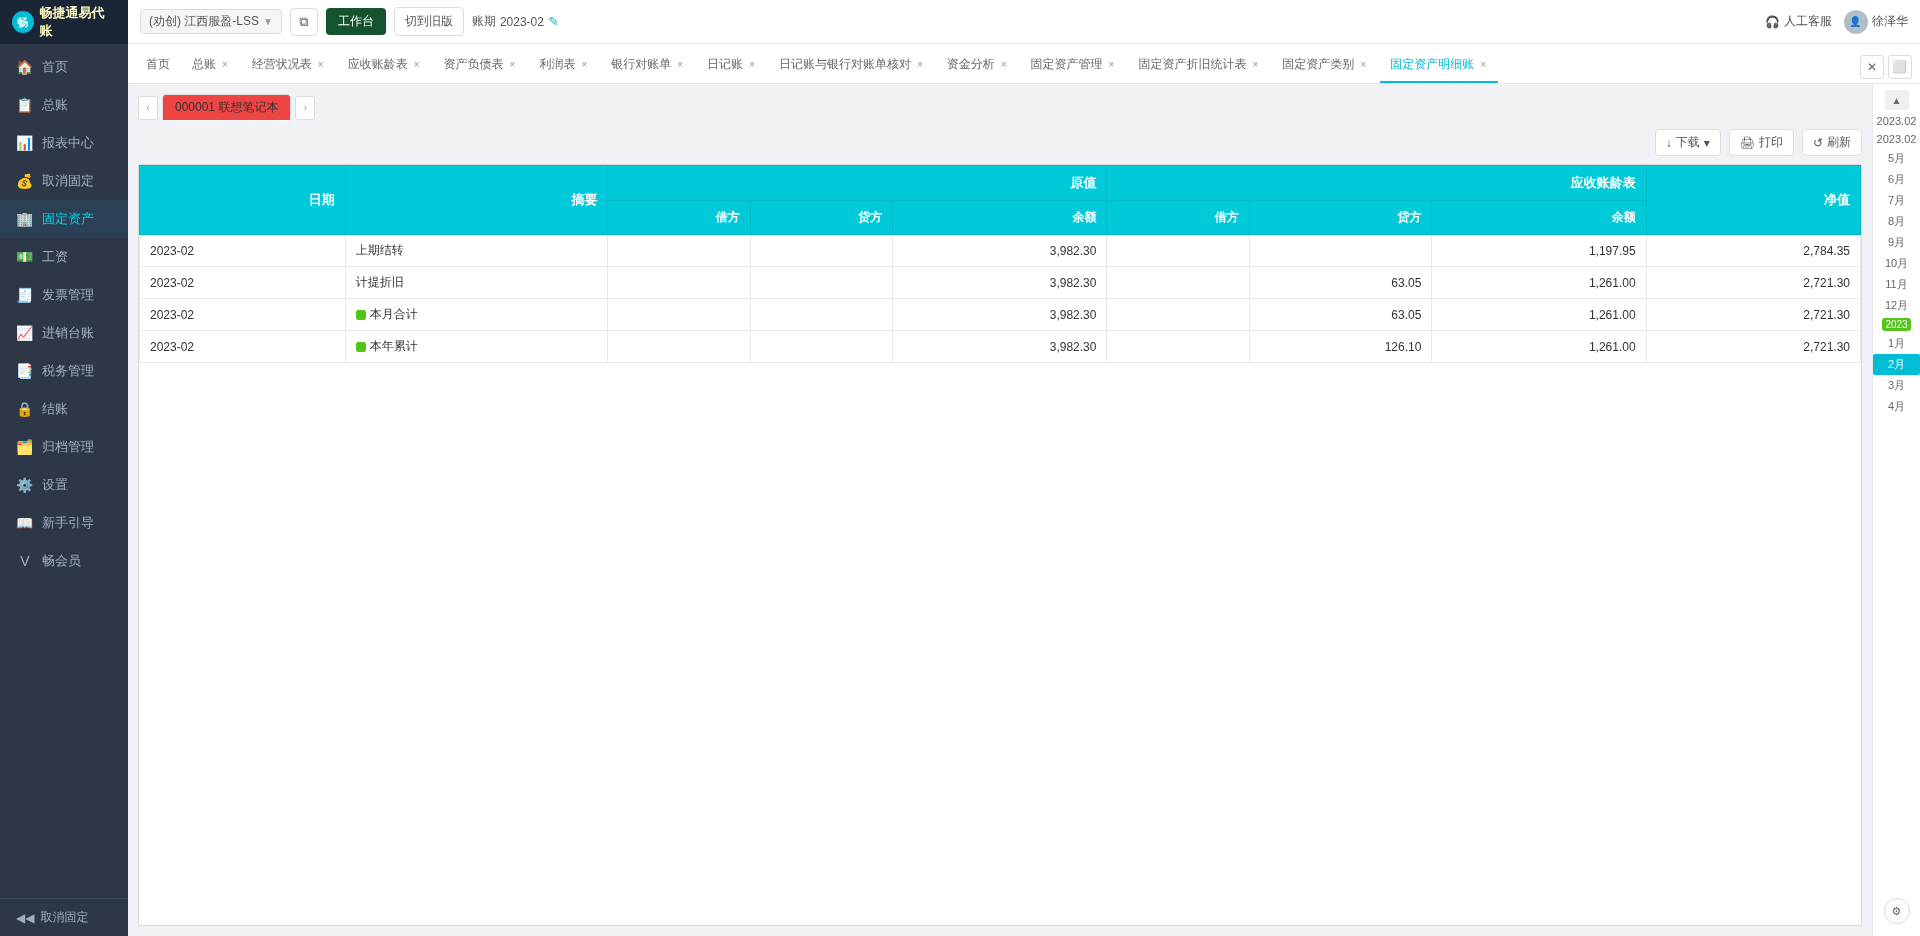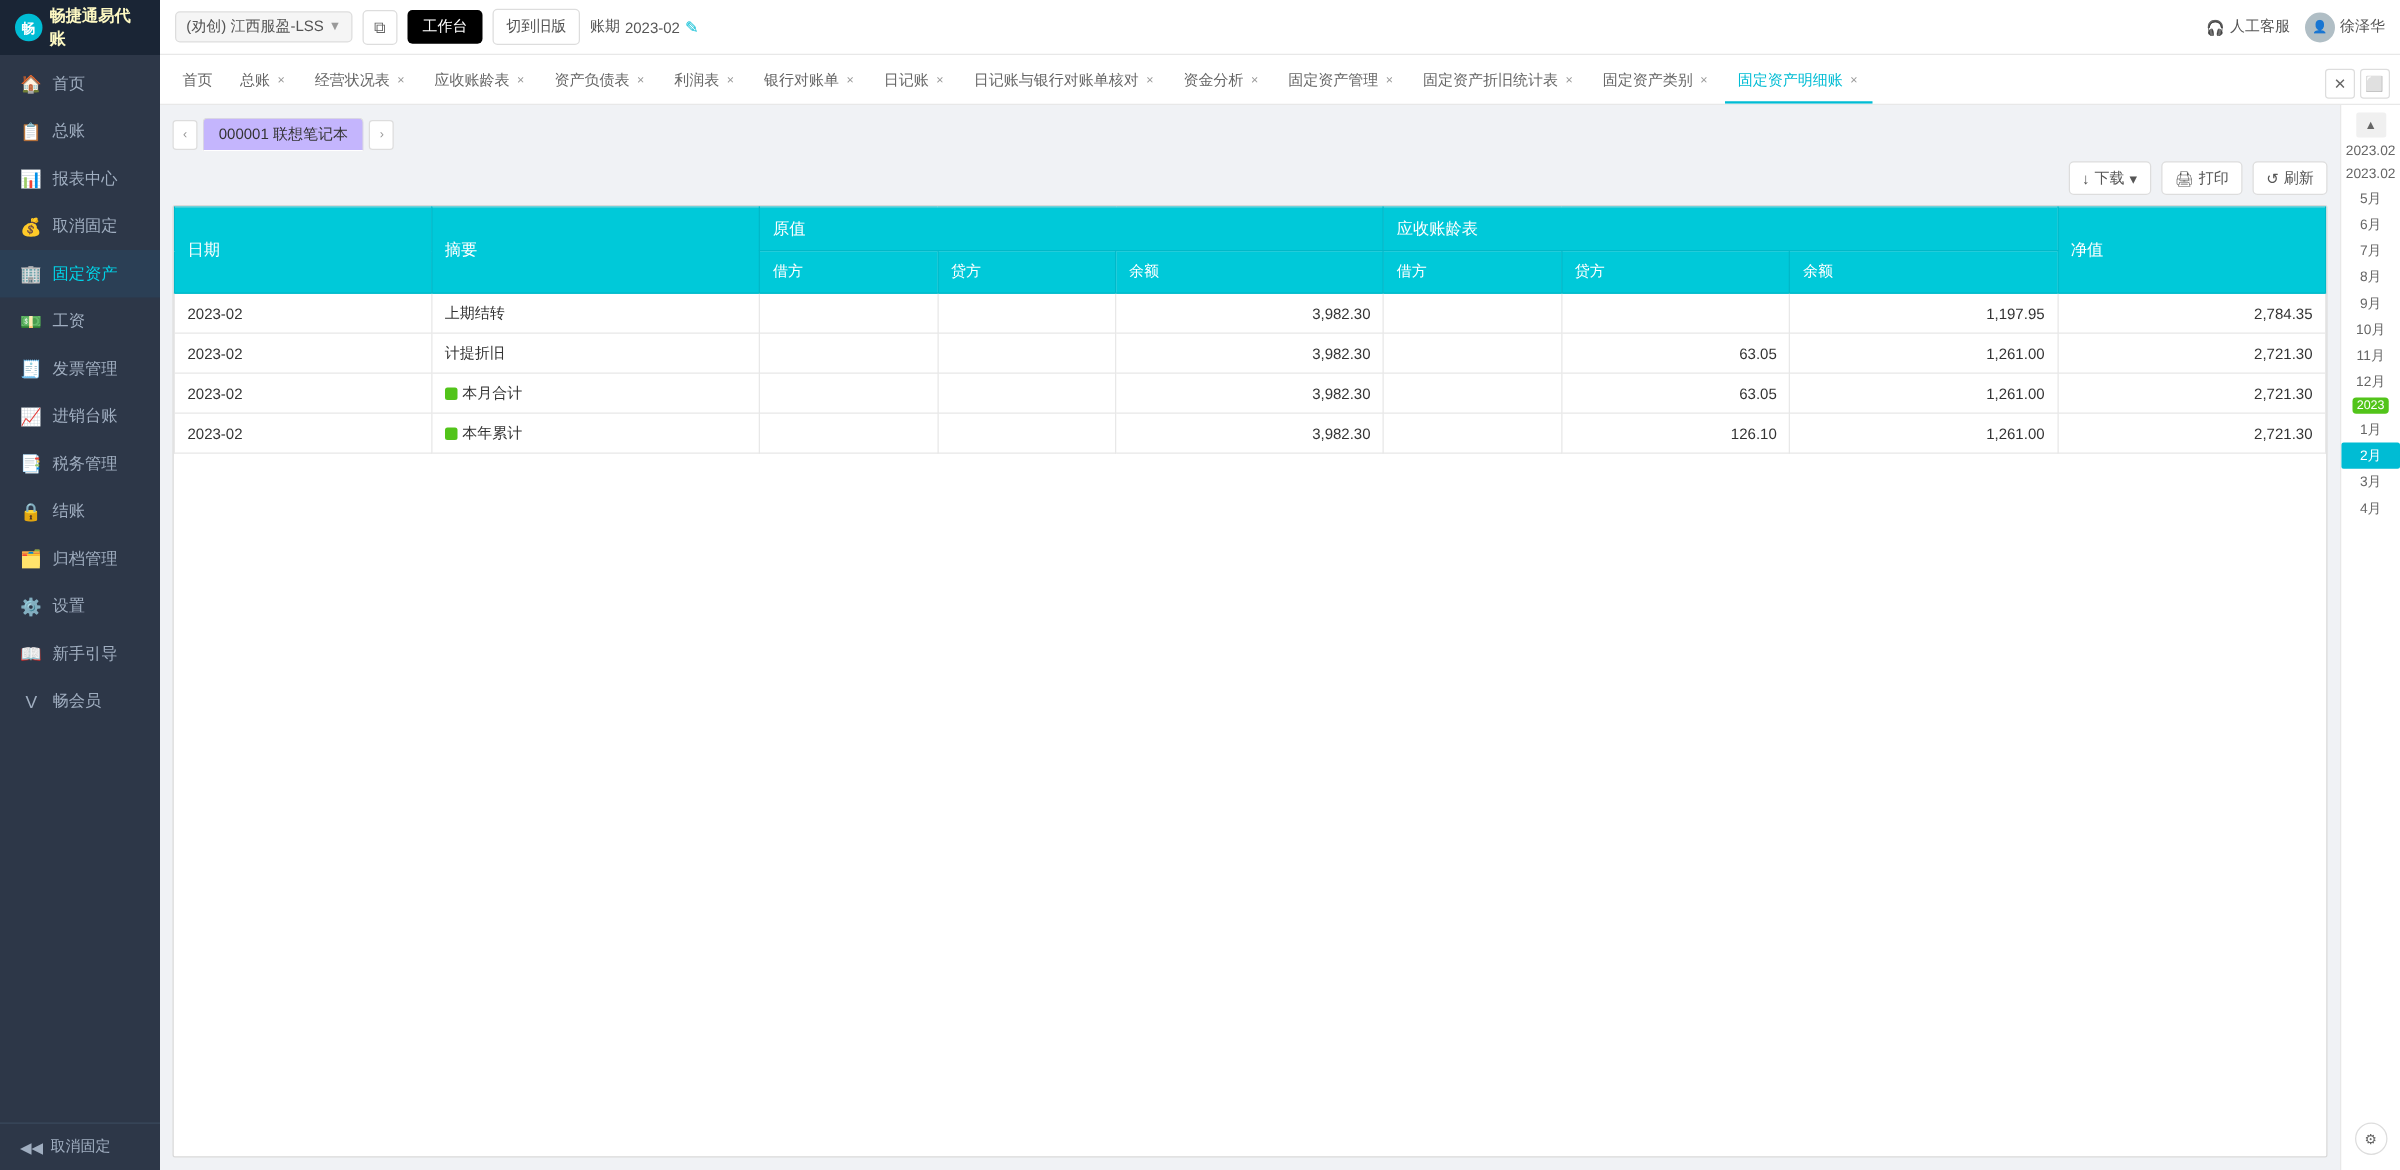--- a/index.html
+++ b/index.html
@@ -91,21 +91,21 @@
     .topbar-copy-btn {
       width: 28px; height: 28px;
       border: 1px solid #ddd;
       border-radius: 4px;
       background: #fff;
       display: flex; align-items: center; justify-content: center;
       cursor: pointer;
       color: #666;
     }
     .topbar-workspace-btn {
-      background: #000000;
+      background: #14532d;
       color: white;
       border: none;
       border-radius: 4px;
       padding: 5px 12px;
       font-size: 12px;
       cursor: pointer;
     }
     .topbar-oldver-btn {
       background: #fff;
       color: #555;
@@ -244,21 +244,21 @@
     .subtab-item {
       background: #fff;
       border: 1px solid #ddd;
       border-radius: 4px 4px 0 0;
       padding: 4px 12px;
       font-size: 12px;
       color: #555;
       cursor: pointer;
     }
     .subtab-item.active {
-      background: #c4b5fd;
+      background: #ef4444;
       border-bottom: 1px solid #fff;
       color: #333;
       font-weight: 500;
     }
 
     
     .table-toolbar {
       display: flex;
       justify-content: flex-end;
       align-items: center;
@@ -287,24 +287,24 @@
       border-radius: 2px;
     }
     table {
       width: 100%;
       border-collapse: collapse;
       min-width: 900px;
     }
     thead tr th {
       background: #00c9d9;
       color: white;
-      font-weight: 400;
+      font-weight: 700;
       font-size: 13px;
       padding: 8px 10px;
-      text-align: left;
+      text-align: right;
       border: 1px solid #00b8c8;
       white-space: nowrap;
     }
     thead tr.header-sub th {
       background: #00c9d9;
       color: white;
       font-size: 12px;
     }
     tbody tr td {
       padding: 7px 10px;

